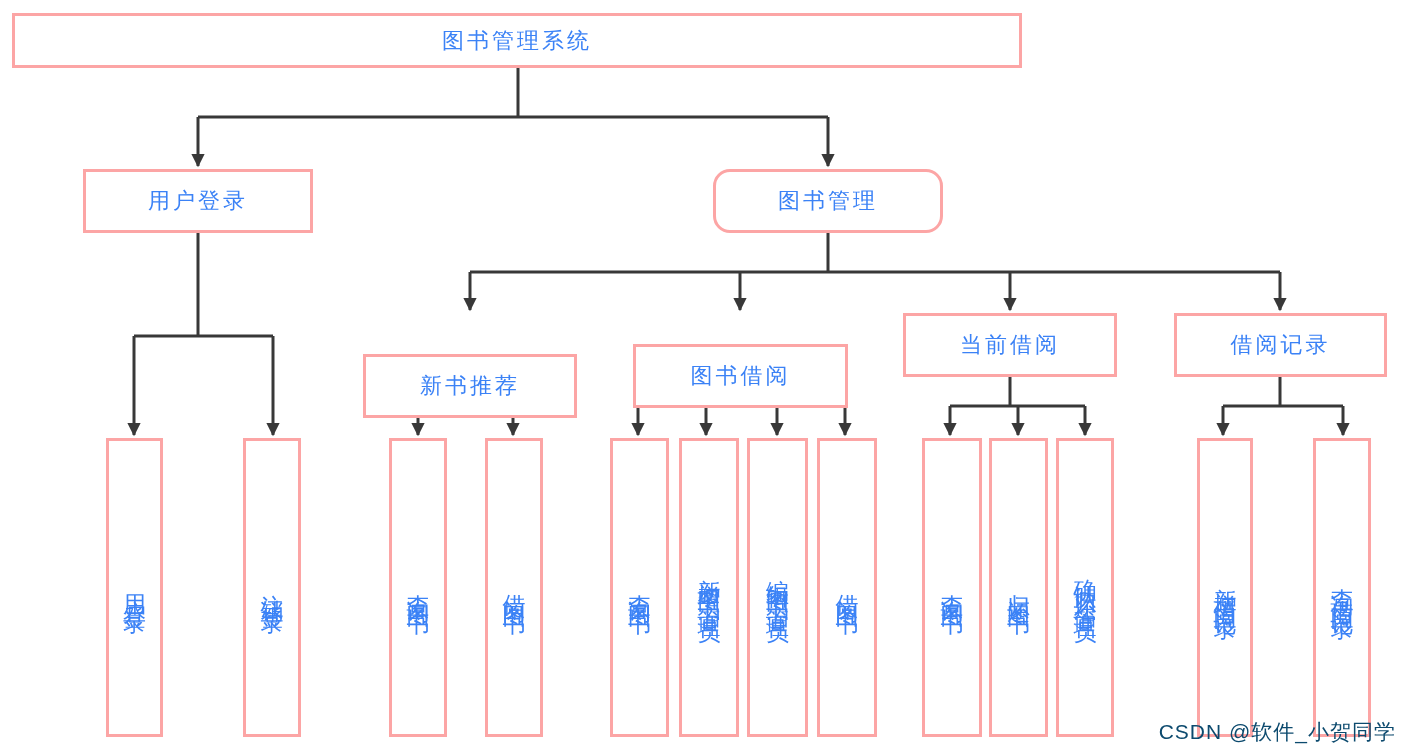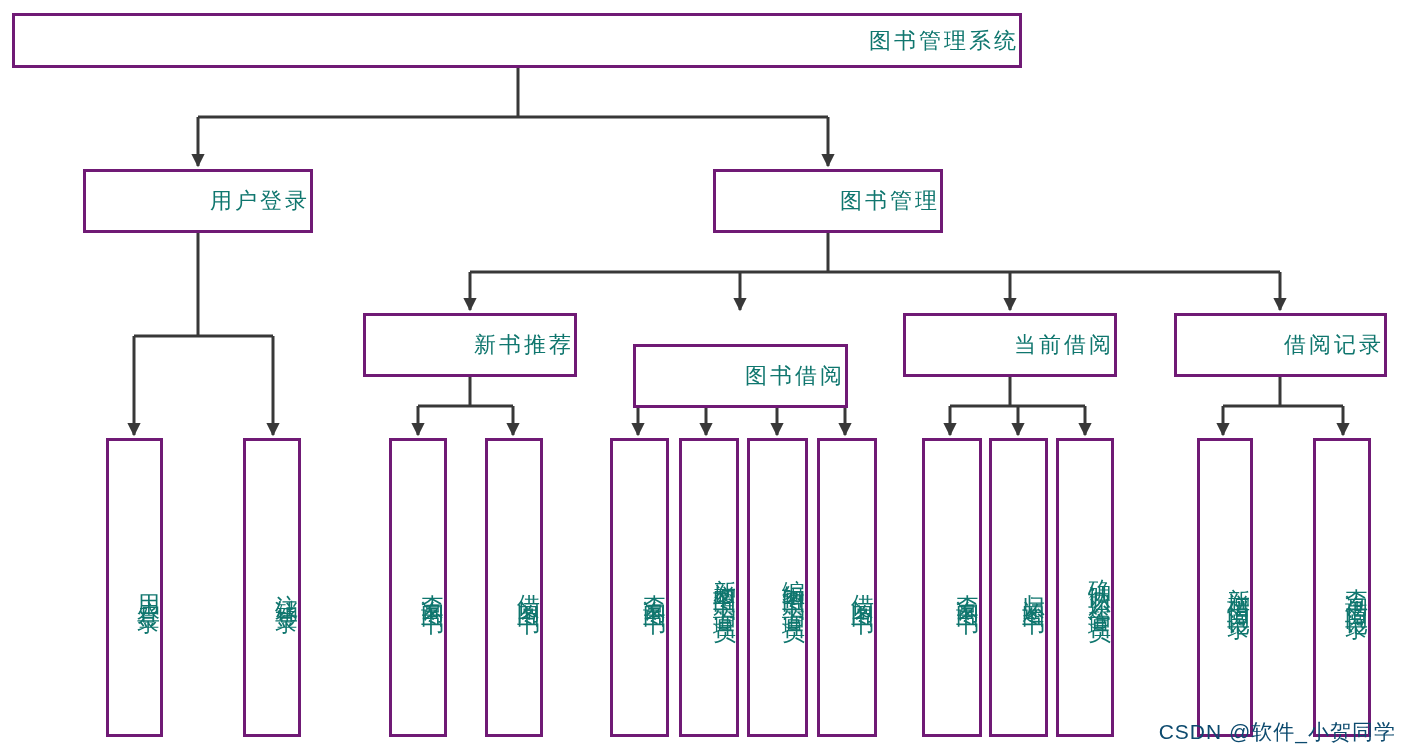--- a/index.html
+++ b/index.html
@@ -13,49 +13,49 @@
   }
   #connectors {
     position: absolute;
     left: 0; top: 0;
     width: 1405px; height: 747px;
     z-index: 1;
   }
   .box {
     position: absolute;
     box-sizing: border-box;
-    border: 3px solid #701a75;
+    border: 3px solid #fca5a5;
     background: #ffffff;
     display: flex;
     align-items: center;
-    justify-content: flex-end;
-    color: #0f766e;
+    justify-content: center;
+    color: #3b82f6;
     z-index: 2;
   }
   .hlabel {
     font-size: 22px;
     letter-spacing: 3px;
     white-space: nowrap;
     line-height: 1;
   }
   .vlabel {
     writing-mode: vertical-rl;
     text-orientation: mixed;
     font-size: 23px;
     letter-spacing: 6px;
     line-height: 1;
   }
   
   #b-root  { left: 12px;  top: 13px;  width: 1010px; height: 55px; }
   
   #b-login { left: 83px;  top: 169px; width: 230px; height: 64px; }
-  #b-mgmt  { left: 713px; top: 169px; width: 230px; height: 64px; }
+  #b-mgmt  { left: 713px; top: 169px; width: 230px; height: 64px; border-radius: 17px; }
   
   .l3 { top: 313px; height: 64px; }
-  #b-l3-0 { left: 363px;  width: 214px; }
+  #b-l3-0 { left: 363px;  width: 214px; margin-top: 41px; }
   #b-l3-1 { left: 633px;  width: 215px; margin-top: 31px; }
   #b-l3-2 { left: 903px;  width: 214px; }
   #b-l3-3 { left: 1174px; width: 213px; }
   
   .leaf { top: 438px; height: 299px; }
   #b-leaf-0  { left: 106px;  width: 57px; }
   #b-leaf-1  { left: 243px;  width: 58px; }
   #b-leaf-2  { left: 389px;  width: 58px; }
   #b-leaf-3  { left: 485px;  width: 58px; }
   #b-leaf-4  { left: 610px;  width: 59px; }

